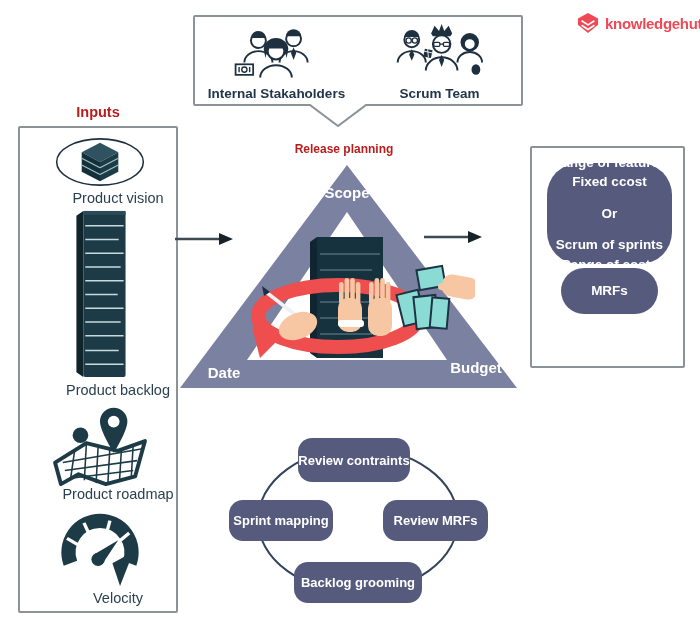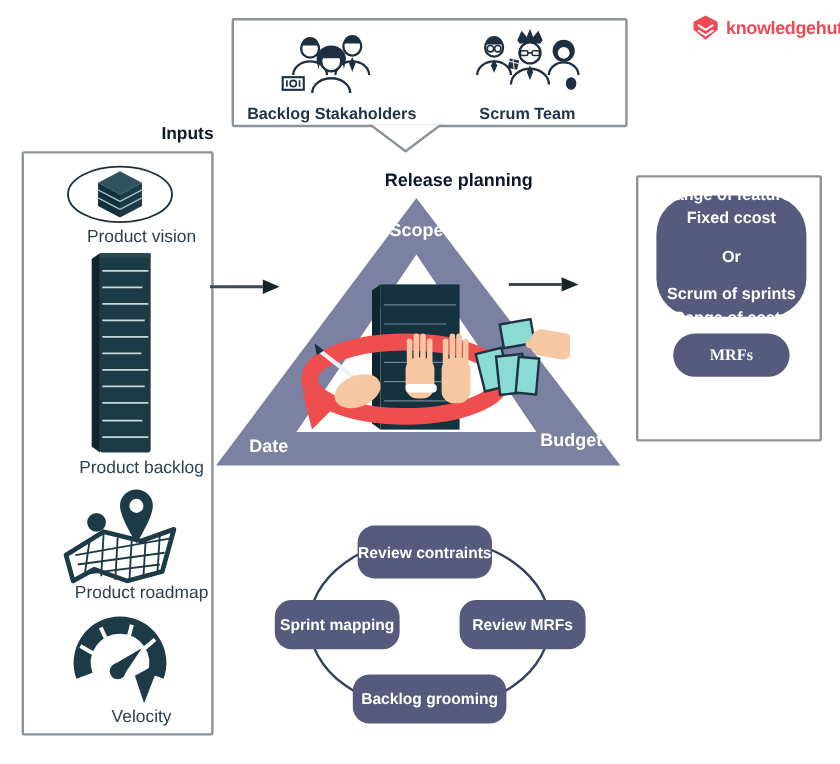--- a/index.html
+++ b/index.html
@@ -11,21 +11,21 @@
   .logo { display:flex; align-items:center; gap:5px; }
   .logo-text { font-size:15px; font-weight:bold; color:#ef4956; letter-spacing:-0.3px; }
 
   
   .bubble { border:2px solid #8b9298; border-radius:2px; background:#fff;
             display:flex; justify-content:space-around; align-items:flex-start; padding-top:6px; }
   .bubble-group { width:46%; text-align:center; }
   .bubble-label { font-size:13.5px; font-weight:bold; color:#22354a; margin-top:1px; }
 
   
-  .panel-title { text-align:right; font-size:14.5px; font-weight:bold; color:#0f172a; }
+  .panel-title { text-align:center; font-size:14.5px; font-weight:bold; color:#b91c1c; }
   .outline-box { border:2px solid #8b9298; border-radius:2px; background:#fff; }
   .item-label { text-align:center; font-size:14.5px; font-weight:500; color:#2b4150; width:100%;padding-left:40px; }
 
   
   .tri-label { color:#ffffff; font-weight:bold; font-size:15px; text-align:center; }
 
   
   .slate-block { background:#565b7e; color:#ffffff; font-weight:bold; font-size:13.5px;
                  display:flex; flex-direction:column; justify-content:center; align-items:center;
                  text-align:center; line-height:1.45;border-radius:32px; }
@@ -64,21 +64,21 @@
         <polygon points="70,28 67,34 70,42 73,34" fill="#1e3040"></polygon>
         <path d="M36,30 a14,13 0 0 1 28,0 l-2,10 a12,12 0 0 0 -24,0 Z" fill="#1e3040"></path>
         <circle cx="50" cy="32" r="9.5" fill="#fff" stroke="#1e3040" stroke-width="2.2"></circle>
         <path d="M40.5,29 a9.5,8 0 0 1 19,0 Z" fill="#1e3040"></path>
         <path d="M32,62 a18,14 0 0 1 36,0" fill="#fff" stroke="#1e3040" stroke-width="2.2"></path>
         <rect x="4" y="47" width="20" height="12" fill="#fff" stroke="#1e3040" stroke-width="2"></rect>
         <circle cx="14" cy="53" r="3" fill="none" stroke="#1e3040" stroke-width="1.6"></circle>
         <line x1="8" y1="50" x2="8" y2="56" stroke="#1e3040" stroke-width="1.6"></line>
         <line x1="20" y1="50" x2="20" y2="56" stroke="#1e3040" stroke-width="1.6"></line>
       </svg>
-      <div class="bubble-label">Backlog Stakaholders</div>
+      <div class="bubble-label">Internal Stakaholders</div>
     </div>
     <div class="bubble-group">
       <svg width="110" height="58" viewBox="0 0 110 66">
         <g stroke="#1e3040" stroke-width="2.2" fill="#fff" stroke-linejoin="round">
           <path d="M8,45 a16,13 0 0 1 32,0"></path>
           <circle cx="24" cy="19" r="8.5"></circle>
         </g>
         <path d="M15.5,16 a8.5,8 0 0 1 17,0 Z" fill="#1e3040"></path>
         <circle cx="20.5" cy="20" r="3" fill="none" stroke="#1e3040" stroke-width="1.5"></circle>
         <circle cx="27.5" cy="20" r="3" fill="none" stroke="#1e3040" stroke-width="1.5"></circle>
@@ -166,21 +166,21 @@
 
   <svg class="abs" style="left:173px; top:230px;" width="62" height="18">
     <line x1="2" y1="9" x2="46" y2="9" stroke="#3c4a54" stroke-width="2.5"></line>
     <polygon points="46,3 60,9 46,15" fill="#16232b"></polygon>
   </svg>
   <svg class="abs" style="left:422px; top:228px;" width="62" height="18">
     <line x1="2" y1="9" x2="46" y2="9" stroke="#3c4a54" stroke-width="2.5"></line>
     <polygon points="46,3 60,9 46,15" fill="#16232b"></polygon>
   </svg>
 
-  <div class="abs panel-title" style="left:244px; top:142px; width:200px; font-size:15px;">Release planning</div>
+  <div class="abs panel-title" style="left:244px; top:142px; width:200px; font-size:12px;">Release planning</div>
   <svg class="abs" style="left:175px; top:160px;" width="345" height="232">
     <path d="M172,5 L342,228 L5,228 Z M172,52 L72,200 L272,200 Z" fill="#7b81a0" fill-rule="evenodd"></path>
   </svg>
 
   <svg class="abs" style="left:250px; top:232px;" width="225" height="130" viewBox="0 0 225 130">
     <polygon points="60,10 67,5 67,126 60,121" fill="#0f2630"></polygon>
     <rect x="67" y="5" width="66" height="121" fill="#16323e"></rect>
     <g stroke="#6f8891" stroke-width="1">
       <line x1="70" y1="22" x2="130" y2="22"></line>
         <line x1="70" y1="38" x2="122" y2="38"></line>
@@ -226,21 +226,21 @@
   <div class="abs tri-label" style="left:436px; top:359px; width:80px;">Budget</div>
 
   <div class="abs outline-box" style="left:530px; top:146px; width:155px; height:222px;">
     <div class="abs slate-block" style="left:15px; top:15px; width:125px; height:101px;">
       <div>Range of features</div>
       <div>Fixed ccost</div>
       <div class="or-line">Or</div>
       <div>Scrum of sprints</div>
       <div>Range of costs</div>
     </div>
-    <div class="abs slate-block" style="left:29px; top:130px; width:97px; height:36px;font-family:Liberation Serif, serif;">MRFs</div>
+    <div class="abs slate-block" style="left:29px; top:120px; width:97px; height:46px;">MRFs</div>
   </div>
 
   <svg class="abs" style="left:252px; top:442px;" width="212" height="156">
     <ellipse cx="106" cy="78" rx="100" ry="72" fill="none" stroke="#33435c" stroke-width="2"></ellipse>
   </svg>
   <div class="abs pill" style="left:298px; top:438px; width:112px; height:44px;">Review contraints</div>
   <div class="abs pill" style="left:383px; top:500px; width:105px; height:41px;">Review MRFs</div>
   <div class="abs pill" style="left:294px; top:562px; width:128px; height:41px;">Backlog grooming</div>
   <div class="abs pill" style="left:229px; top:500px; width:104px; height:41px;">Sprint mapping</div>
 

